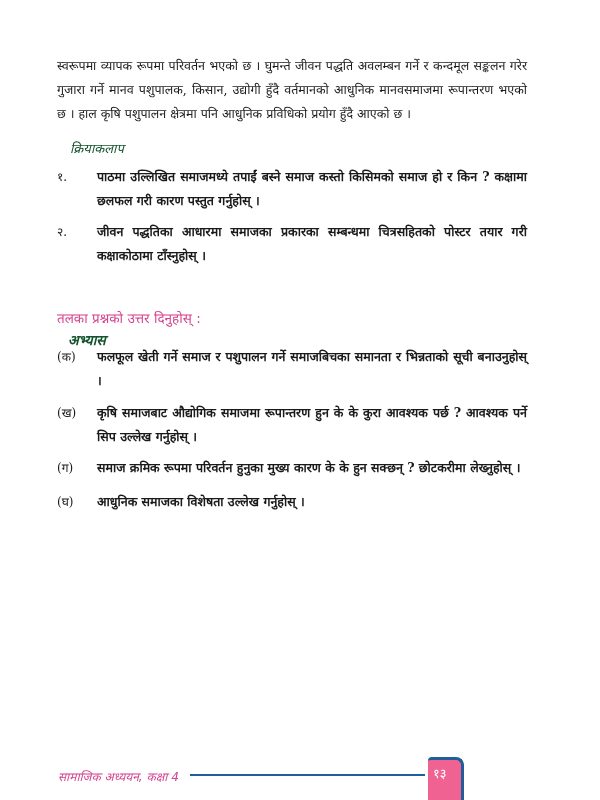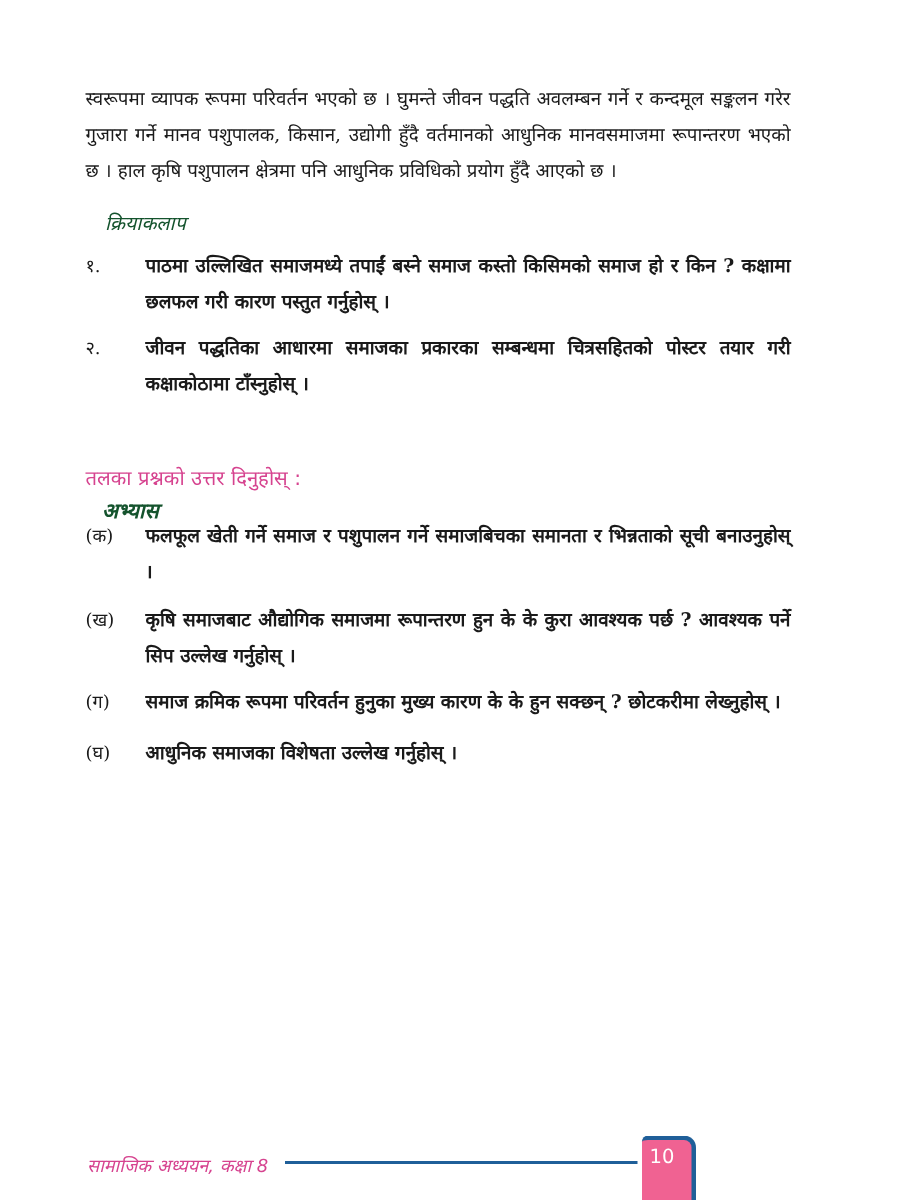--- a/index.html
+++ b/index.html
@@ -151,19 +151,19 @@
   <div class="list-item" style="top:444px;">
     <span class="num">(ग)</span>
     <span class="text">समाज क्रमिक रूपमा परिवर्तन हुनुका मुख्य कारण के के हुन सक्छन् ? छोटकरीमा लेख्नुहोस् ।</span>
   </div>
 
   <div class="list-item" style="top:478px;">
     <span class="num">(घ)</span>
     <span class="text">आधुनिक समाजका विशेषता उल्लेख गर्नुहोस् ।</span>
   </div>
 
-  <div class="footer-label">सामाजिक अध्ययन, कक्षा 8</div>
+  <div class="footer-label">सामाजिक अध्ययन, कक्षा 4</div>
   <div class="footer-line"></div>
   <div class="page-tab">
-    <span>10</span>
+    <span>१३</span>
   </div>
 
 </div>
 
 </body></html>

